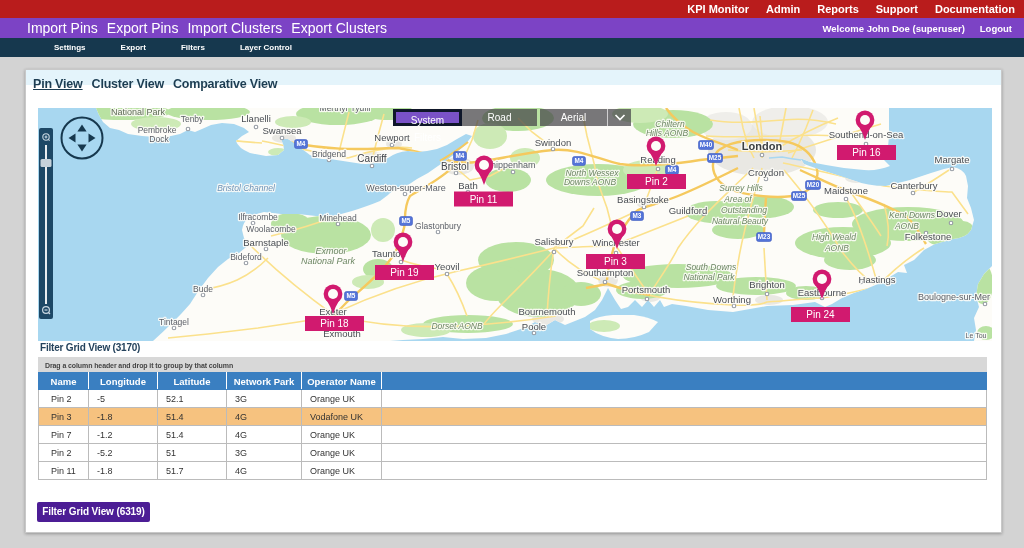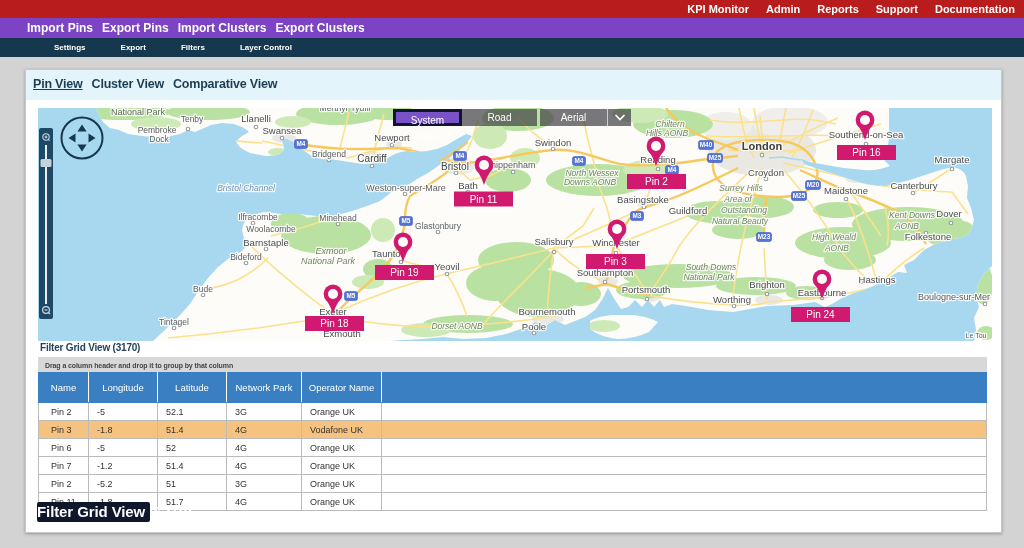--- a/index.html
+++ b/index.html
@@ -2,49 +2,50 @@
 <html><head>
 <meta charset="utf-8">
 <style>
   * { box-sizing: border-box; margin:0; padding:0; }
   html,body { width:1024px; height:548px; overflow:hidden; }
   body { font-family:"Liberation Sans",sans-serif; background:#d3d3d3; position:relative; }
   .bar1 { position:absolute; left:0; top:0; width:1024px; height:18px; background:#b91c1c; }
   .bar1 .r { position:absolute; right:9px; top:0; height:18px; line-height:19px; color:#fff; font-size:11px; font-weight:700; }
   .bar1 .r span { margin-left:17px; }
   .bar2 { position:absolute; left:0; top:18px; width:1024px; height:20px; background:#7c43c5; color:#fff; }
-  .bar2 .l { position:absolute; left:27px; top:0; height:20px; line-height:21px; font-size:12px; font-weight:700; }
+  .bar2 .l { position:absolute; left:27px; top:0; height:20px; line-height:21px; font-size:14px; font-weight:400; }
   .bar2 .l span { margin-right:9px; }
   .bar2 .r { position:absolute; right:12px; top:0; height:20px; line-height:21px; font-size:9.5px; font-weight:700; }
   .bar3 { position:absolute; left:0; top:38px; width:1024px; height:19px; background:#16384e; color:#fff; }
   .bar3 .l { position:absolute; left:26px; top:0; height:19px; line-height:20px; font-size:8px; font-weight:700; }
   .bar3 .l span { margin-right:7px;padding-left:28px; }
   .card { position:absolute; left:25px; top:69px; width:977px; height:464px; background:#fff; border:1px solid #c8c8c8; box-shadow:0 1px 3px rgba(0,0,0,.3); }
-  .tabs { position:absolute; left:0; top:0; width:975px; height:30px; background:#e4f4fb; font-size:12.5px; font-weight:700; color:#1d3d52; line-height:28px; letter-spacing:-0.2px; }
+  .tabs { position:absolute; left:0; top:0; width:975px; height:15px; background:#e4f4fb; font-size:12.5px; font-weight:700; color:#1d3d52; line-height:28px; letter-spacing:-0.2px; }
   .tabs span { margin-left:9px; }
   .tabs .active { text-decoration:underline; }
   .mapwrap { position:absolute; left:12px; top:38px; width:954px; height:233px; background:#a8d7f0; }
   .mapbtn { position:absolute; top:1px; height:17px; line-height:17px; text-align:center; color:#fff; font-size:10px; }
   .fgv-label { position:absolute; left:14px; top:272px; font-size:10px; color:#24425c; font-weight:700; letter-spacing:-0.2px; }
   .dragbar { position:absolute; left:12px; top:287px; width:949px; height:16px; background:#d8d8d8; font-size:7px; color:#444; line-height:17px; padding-left:7px; font-weight:700; letter-spacing:-0.1px;}
   table.grid { position:absolute; left:12px; top:302px; width:949px; border-collapse:collapse; table-layout:fixed; font-size:9px; color:#333; }
-  table.grid th { background:#3a7fc1; color:#fff; font-weight:400; font-size:9.5px; height:30px; border:1px solid #3a7fc1; border-right:1px solid #fff; text-align:center; white-space:nowrap; overflow:hidden; padding:0; }
+  table.grid th { background:#3a7fc1; color:#fff; font-weight:700; font-size:9.5px; height:17px; border:1px solid #3a7fc1; border-right:1px solid #fff; text-align:center; white-space:nowrap; overflow:hidden; padding:0; }
   table.grid th:last-child { border-right:1px solid #3a7fc1; }
   table.grid td { height:18px; border:1px solid #bbb; padding-left:8px; }
   table.grid td:first-child { padding-left:12px; }
   table.grid tr.hl td { background:#f6c27f; }
-  .footbtn { position:absolute; left:11px; top:432px; width:113px; height:20px; background:#0f172a; color:#fff; font-size:15px; font-weight:700; letter-spacing:-0.1px; text-align:center; line-height:20px; border-radius:2px; white-space:nowrap; }
+  .footbtn { position:absolute; left:11px; top:432px; width:113px; height:20px; background:#4c1d95; color:#fff; font-size:10px; font-weight:700; letter-spacing:-0.1px; text-align:center; line-height:20px; border-radius:2px; white-space:nowrap; }
 </style>
 </head>
 <body>
   <div class="bar1">
     <div class="r"><span style="margin-left:0">KPI Monitor</span><span>Admin</span><span>Reports</span><span>Support</span><span>Documentation</span></div>
   </div>
   <div class="bar2">
     <div class="l"><span>Import Pins</span><span>Export Pins</span><span>Import Clusters</span><span>Export Clusters</span></div>
+    <div class="r"><span>Welcome John Doe (superuser)</span><span style="margin-left:15px">Logout</span></div>
   </div>
   <div class="bar3">
     <div class="l"><span>Settings</span><span>Export</span><span>Filters</span><span>Layer Control</span></div>
   </div>
   <div class="card">
     <div class="tabs"><span class="active" style="margin-left:7px">Pin View</span><span>Cluster View</span><span>Comparative View</span></div>
     <div class="mapwrap" id="map">
       <svg width="954" height="233" viewBox="0 0 954 233" xmlns="http://www.w3.org/2000/svg" style="position:absolute;left:0;top:0">
         <defs>
           <clipPath id="lc">
@@ -490,28 +491,20 @@
         </tr>
       <tr class="hl">
           <td>Pin 3</td>
           <td>-1.8</td>
           <td>51.4</td>
           <td>4G</td>
           <td>Vodafone UK</td>
           <td></td>
         </tr>
       <tr>
-          <td>Pin 6</td>
-          <td>-5</td>
-          <td>52</td>
-          <td>4G</td>
-          <td>Orange UK</td>
-          <td></td>
-        </tr>
-      <tr>
           <td>Pin 7</td>
           <td>-1.2</td>
           <td>51.4</td>
           <td>4G</td>
           <td>Orange UK</td>
           <td></td>
         </tr>
       <tr>
           <td>Pin 2</td>
           <td>-5.2</td>

